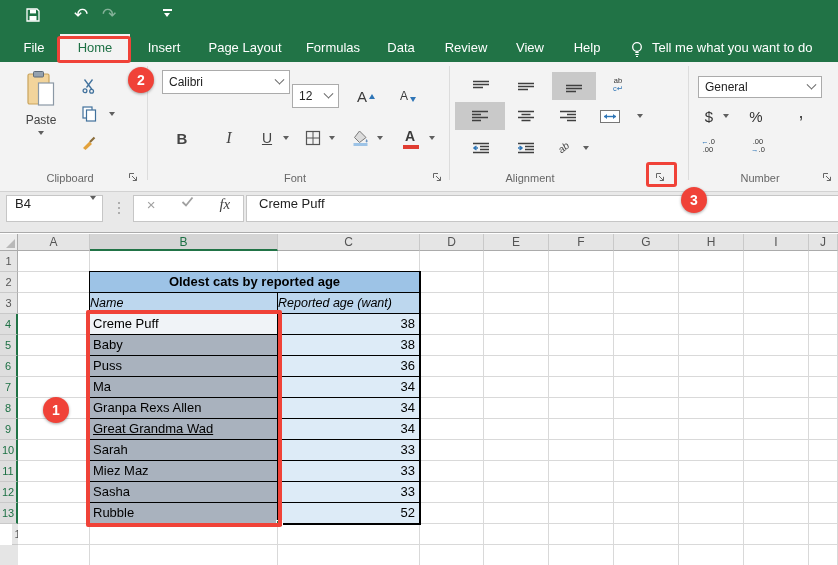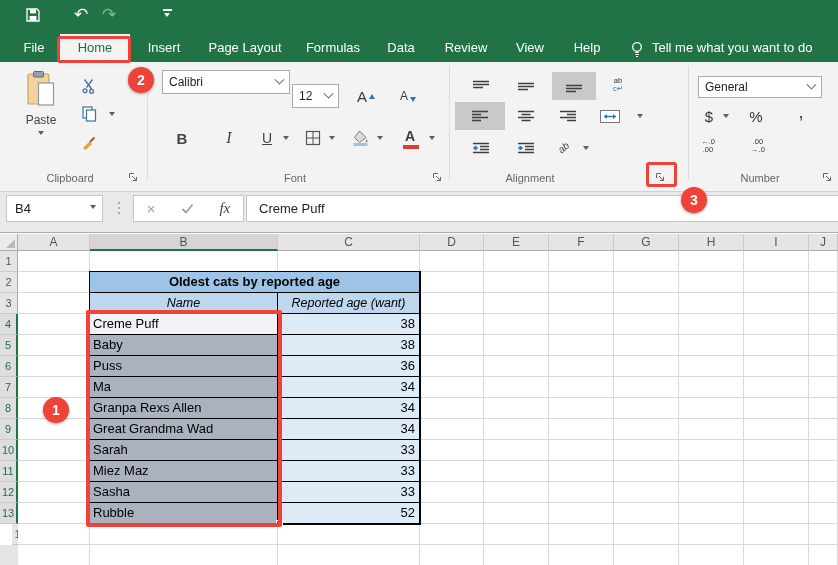--- a/index.html
+++ b/index.html
@@ -50,38 +50,38 @@
   .growA .tri { position:absolute; right:-8px; top:-2px; width:0; height:0; border:3.5px solid transparent; }
   .growA .tri.up { border-bottom:5px solid #2E75B6; top:-5px; }
   .growA .tri.down { border-top:5px solid #2E75B6; top:1px; }
   .minitxt { font-size:7.5px; line-height:8px; color:#333; text-align:center; white-space:pre; }
   .blu { color:#2E75B6; }
   .orient { font-size:10px; font-style:italic; color:#444; transform:rotate(-40deg); }
   .cur { font-size:15px; color:#333; }
 
   
   .fbar { position:absolute; left:0; top:192px; width:838px; height:41px; background:#E9E9E9; border-bottom:1px solid #ABABAB; }
-  .fbox { position:absolute; top:3px; height:27px; background:#fff; border:1px solid #C6C6C6; display:flex; align-items:center; font-size:13px; color:#222; }
+  .fbox { position:absolute; top:3px; height:27px; background:#fff; border:1px solid #C6C6C6; display:flex; align-items:flex-start; font-size:13px; color:#222; }
   .dots { position:absolute; left:118px; top:10px; display:flex; flex-direction:column; gap:3px; }
   .dots i { width:2px; height:2px; background:#9a9a9a; border-radius:50%; }
   .fx { font-family:"Liberation Serif", serif; font-style:italic; font-size:15px; color:#444; }
   .fgray { color:#A0A0A0; font-size:15px; }
 
   
   #grid-layer { position:absolute; left:0; top:233px; width:838px; height:332px; background:#fff; overflow:hidden; }
   #grid-layer > div { position:absolute; }
   .corner { background:#ECECEC; border-right:1px solid #ABABAB; border-bottom:1px solid #ABABAB; }
   .corner:after { content:""; position:absolute; right:2px; bottom:2px; width:0; height:0; border-left:9px solid transparent; border-bottom:9px solid #B9B9B9; }
   .colhdr { background:#E5E5E5; border-right:1px solid #C9C9C9; border-bottom:1px solid #ABABAB; text-align:center; font-size:12px; color:#555; line-height:16px; }
   .colhdr.sel { background:#D5D5D5; color:#1E7145; border-bottom:2px solid #217346; }
   .rowhdr { background:#E5E5E5; border-right:1px solid #ABABAB; border-bottom:1px solid #C9C9C9; text-align:center; font-size:11px; color:#555; line-height:20px; }
   .rowhdr.sel { background:#DEDEDE; color:#1E7145; border-right:2px solid #217346; }
   .cell { background:#fff; border-right:1px solid #D9D9D9; border-bottom:1px solid #D9D9D9; font-size:13px; color:#000; line-height:20px; white-space:nowrap; overflow:hidden; }
   .t-title { background:#9DC3E6; font-weight:bold; text-align:center; border-right:1px solid #000; border-bottom:1px solid #000; }
-  .t-hdr { background:#BDD7EE; font-style:italic; text-align:center; border-right:1px solid #000; border-bottom:1px solid #000; font-size:12.5px; }
+  .t-hdr { background:#BDD7EE; font-style:italic; text-align:left; border-right:1px solid #000; border-bottom:1px solid #000; font-size:12.5px; }
   .t-name { padding-left:3px; border-right:1px solid #000; border-bottom:1px solid #000; }
   .t-name.selcell { background:#A9B2BE; }
   .t-name.active { background:#F0F3F7; }
   .t-age { background:#DDEBF7; text-align:right; padding-right:4px; border-right:1px solid #000; border-bottom:1px solid #000; }
   .table-outline { border:1px solid #000; pointer-events:none; z-index:2; }
   .sel-border { border:2px solid #217346; pointer-events:none; z-index:3; }
   .fill-handle { background:#217346; border:1px solid #fff; z-index:4; }
 
   
   .ann-rect { position:absolute; border:3px solid #F04238; border-radius:3px; z-index:50; pointer-events:none; }
@@ -454,21 +454,21 @@
     <div class="cell t-age" style="left: 278px; top: 165px; width: 142px; height: 21px;">34</div>
     <div class="cell" style="left: 420px; top: 165px; width: 64px; height: 21px;"></div>
     <div class="cell" style="left: 484px; top: 165px; width: 65px; height: 21px;"></div>
     <div class="cell" style="left: 549px; top: 165px; width: 65px; height: 21px;"></div>
     <div class="cell" style="left: 614px; top: 165px; width: 65px; height: 21px;"></div>
     <div class="cell" style="left: 679px; top: 165px; width: 65px; height: 21px;"></div>
     <div class="cell" style="left: 744px; top: 165px; width: 65px; height: 21px;"></div>
     <div class="cell" style="left: 809px; top: 165px; width: 29px; height: 21px;"></div>
     <div class="rowhdr sel" style="left: 0px; top: 186px; width: 18px; height: 21px;">9</div>
     <div class="cell" style="left: 18px; top: 186px; width: 72px; height: 21px;"></div>
-    <div class="cell t-name selcell" style="left: 90px; top: 186px; width: 188px; height: 21px;">Great Grandma Wad</div>
+    <div class="cell t-name selcell" style="left: 90px; top: 186px; width: 188px; height: 21px; text-decoration: underline;">Great Grandma Wad</div>
     <div class="cell t-age" style="left: 278px; top: 186px; width: 142px; height: 21px;">34</div>
     <div class="cell" style="left: 420px; top: 186px; width: 64px; height: 21px;"></div>
     <div class="cell" style="left: 484px; top: 186px; width: 65px; height: 21px;"></div>
     <div class="cell" style="left: 549px; top: 186px; width: 65px; height: 21px;"></div>
     <div class="cell" style="left: 614px; top: 186px; width: 65px; height: 21px;"></div>
     <div class="cell" style="left: 679px; top: 186px; width: 65px; height: 21px;"></div>
     <div class="cell" style="left: 744px; top: 186px; width: 65px; height: 21px;"></div>
     <div class="cell" style="left: 809px; top: 186px; width: 29px; height: 21px;"></div>
     <div class="rowhdr sel" style="left: 0px; top: 207px; width: 18px; height: 21px;">10</div>
     <div class="cell" style="left: 18px; top: 207px; width: 72px; height: 21px;"></div>

